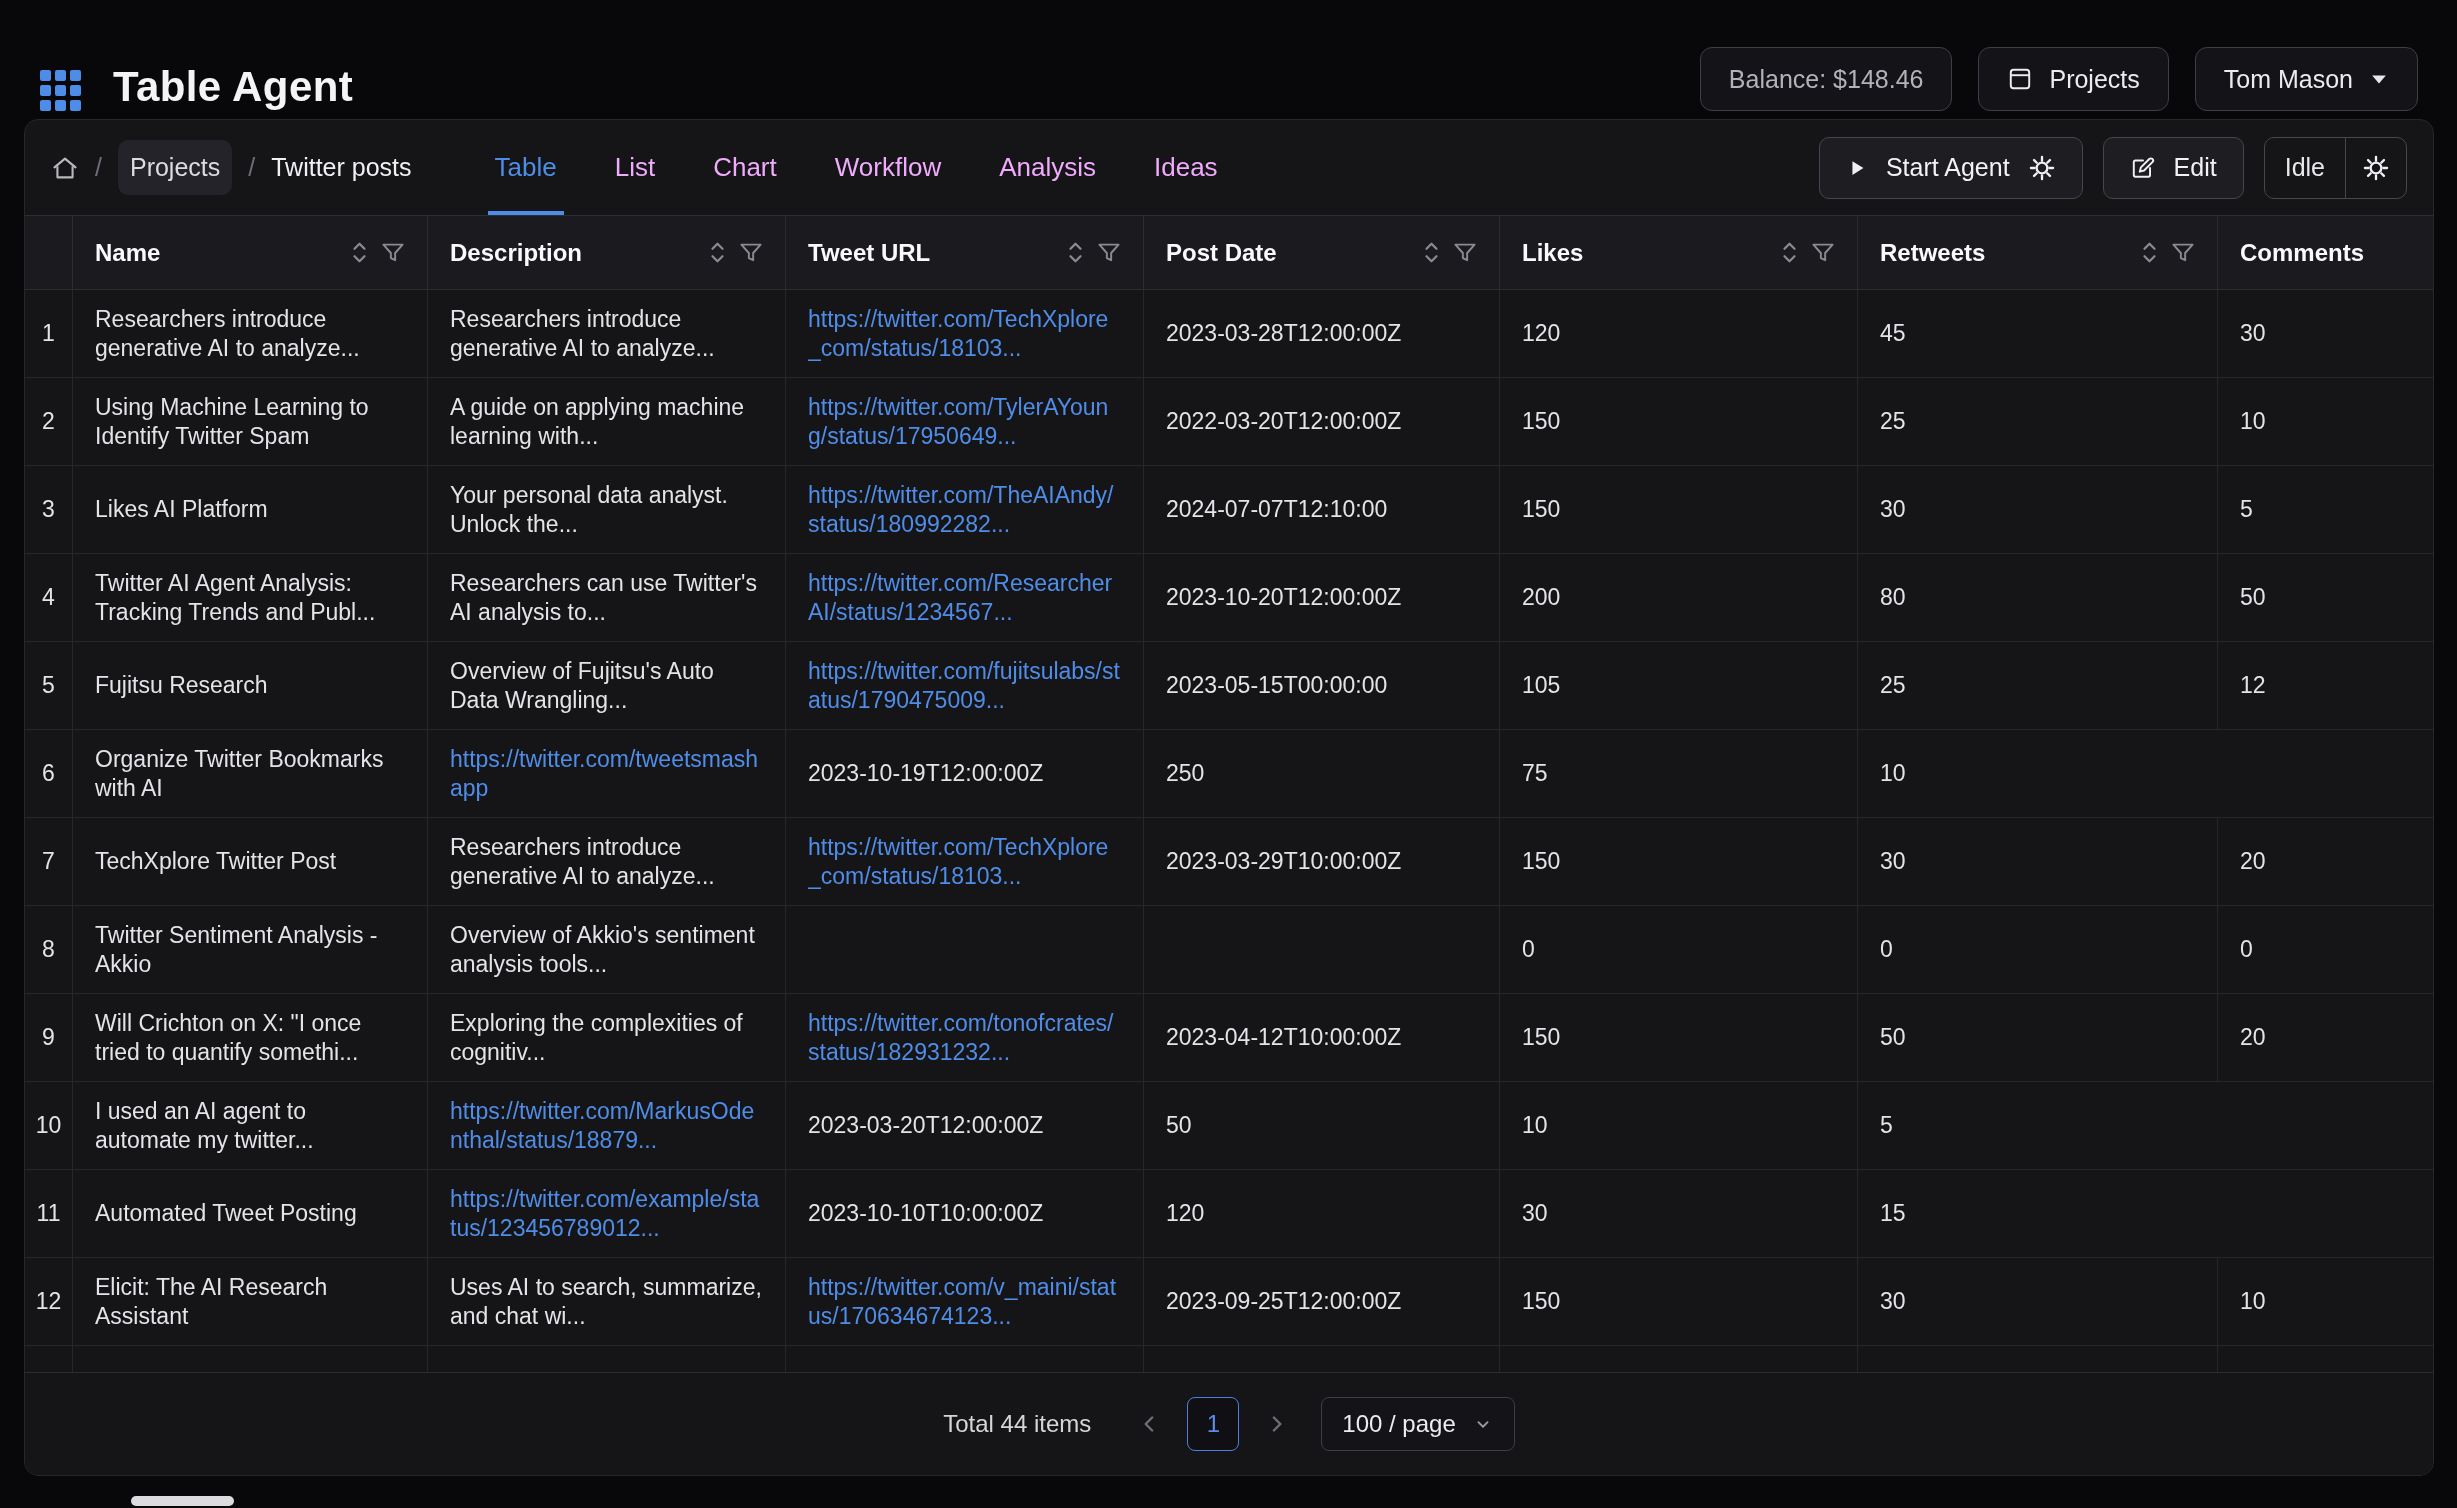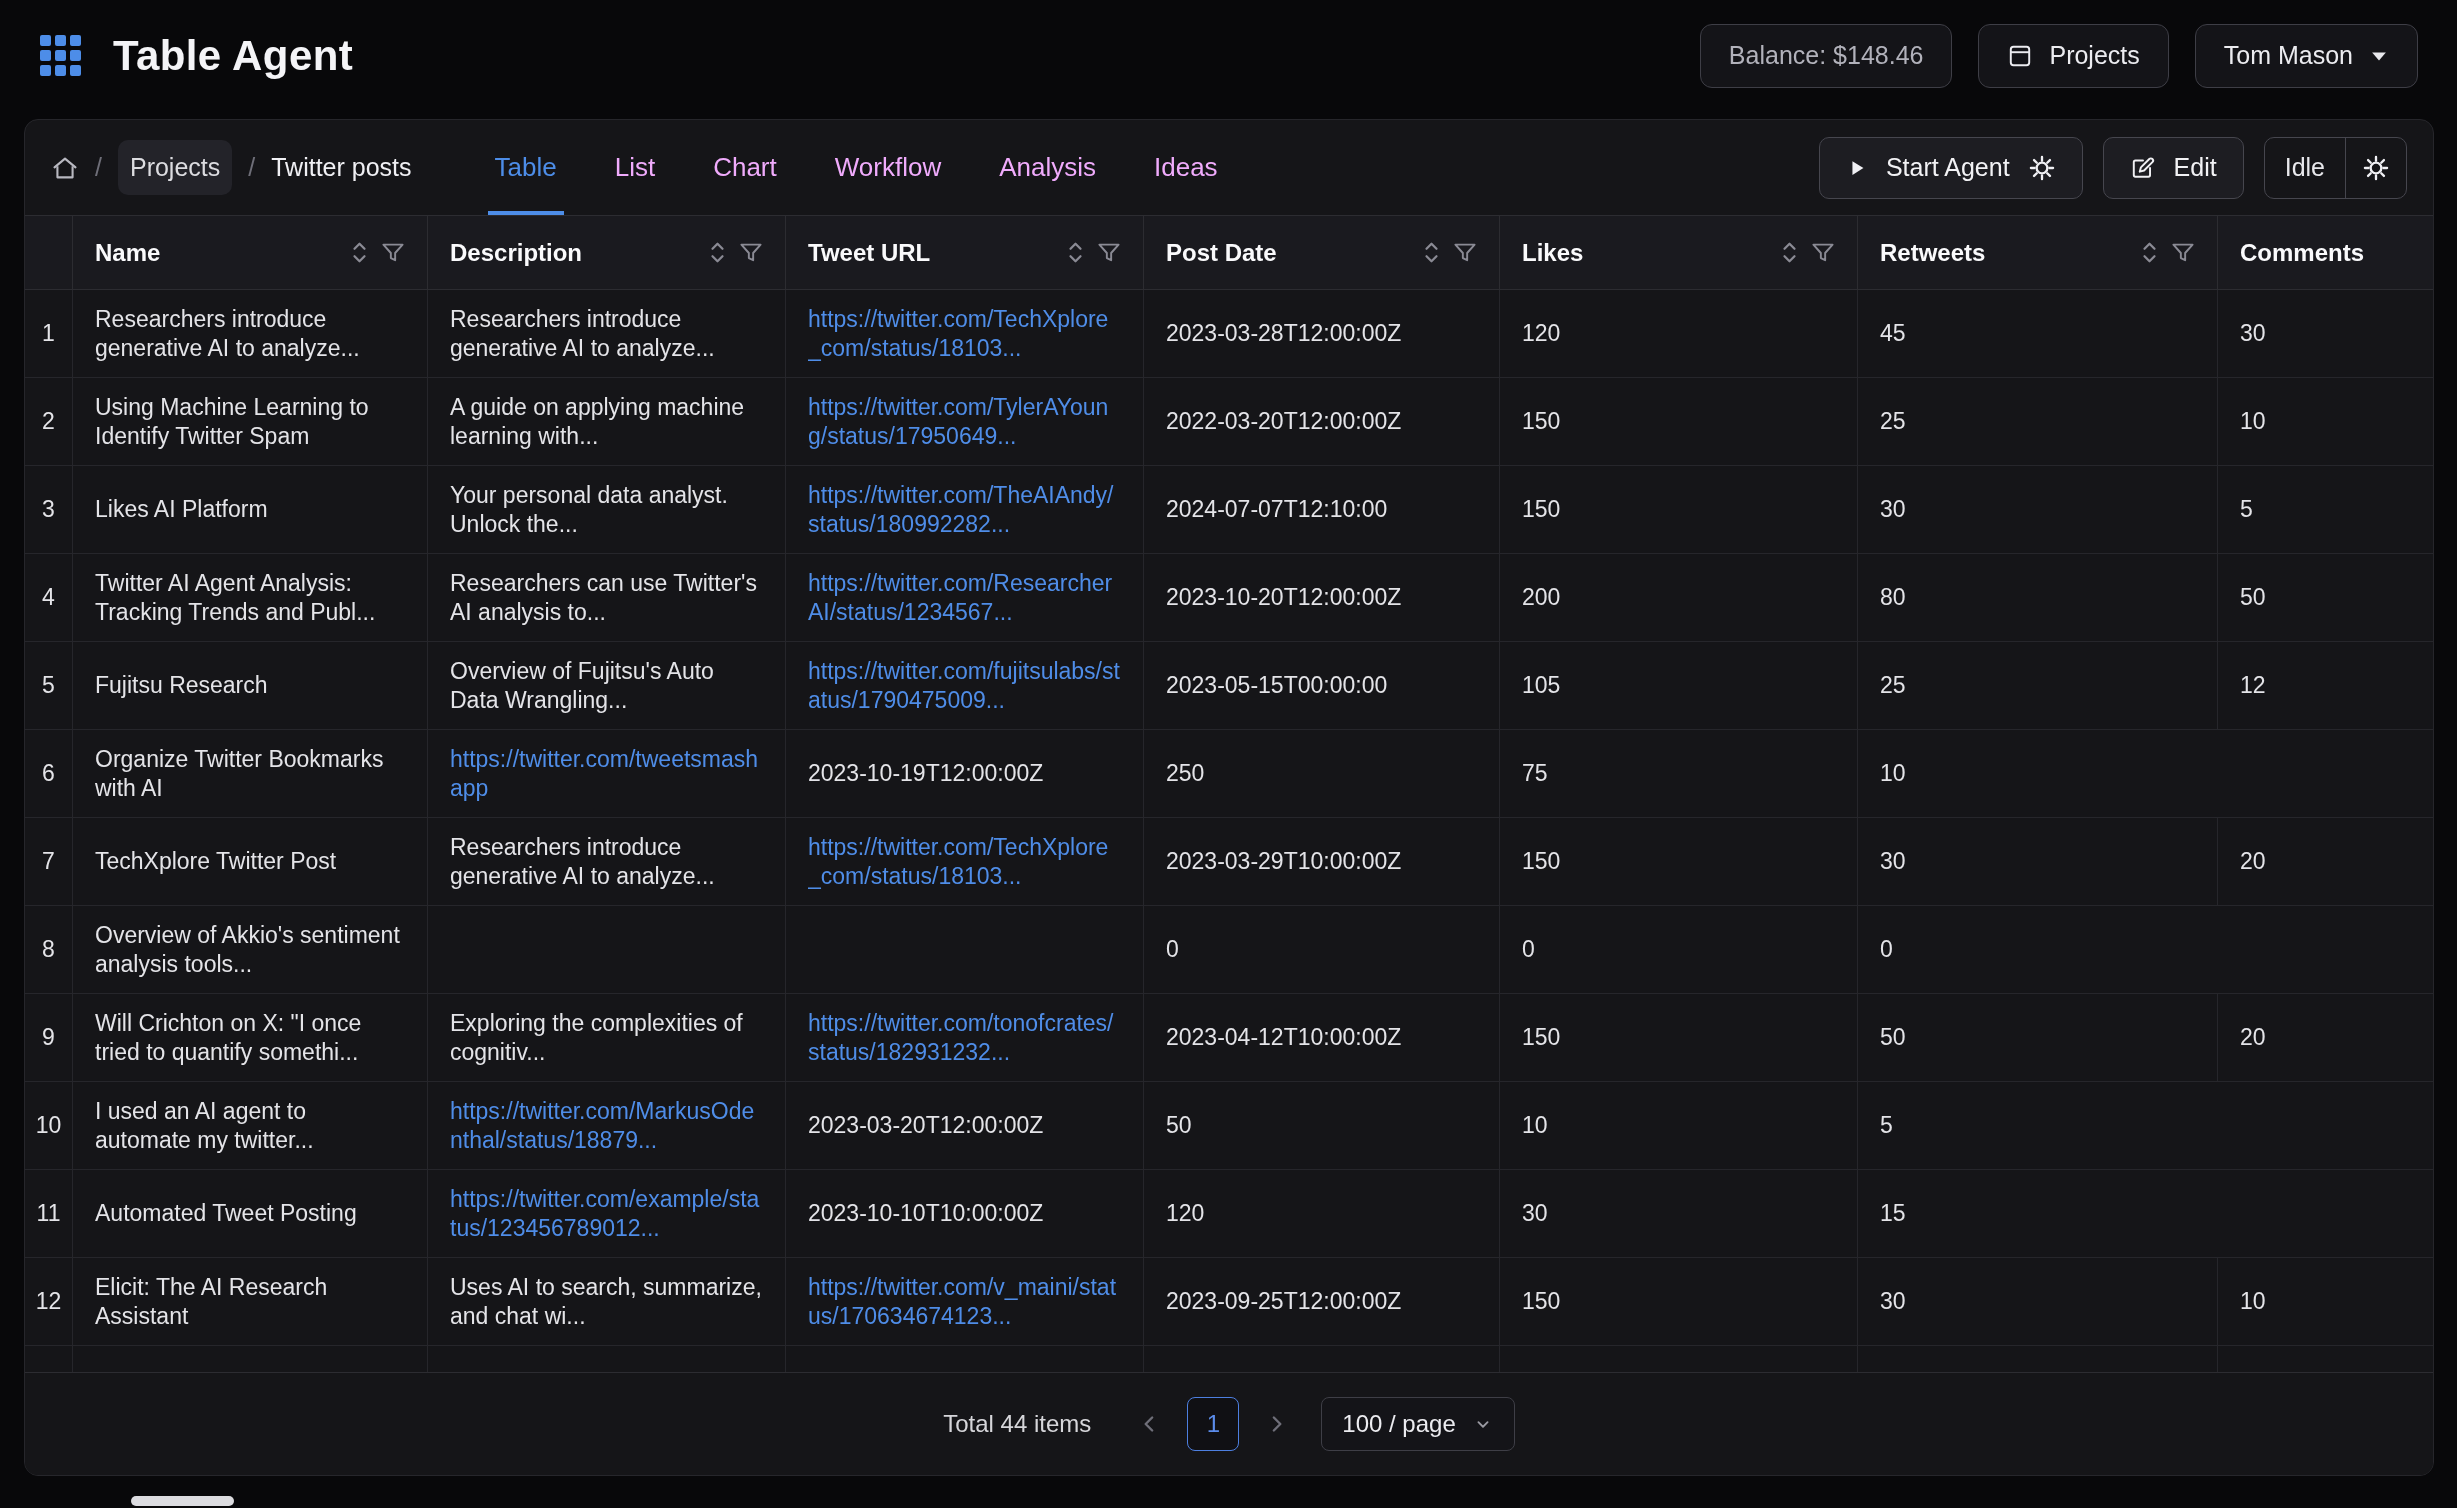--- a/index.html
+++ b/index.html
@@ -7,21 +7,21 @@
   body {
     background:#08080a;
     font-family:"Liberation Sans", sans-serif;
     color:#e8e8ec;
     overflow:hidden;
     position:relative;
   }
   svg { display:block; }
 
   
-  .topbar { height:111px; display:flex; align-items:center; padding:8px 40px; gap:26px; }
+  .topbar { height:111px; display:flex; align-items:flex-end; padding:0 40px; gap:26px; }
   .logo { display:grid; grid-template-columns:repeat(3,11px); grid-gap:4px; }
   .logo i { width:11px; height:11px; background:#4d8de8; border-radius:2px; display:block; }
   .app-title { font-size:42px; font-weight:700; letter-spacing:0.4px; color:#f4f4f7; margin-left:6px; }
   .topbar-spacer { flex:1; }
   .tb-btn {
     height:64px; background:#141418; border:1px solid #3e3e46; border-radius:12px;
     display:flex; align-items:center; gap:16px; padding:0 28px; font-size:25px;
     color:#ececf0; cursor:pointer; white-space:nowrap;
   }
   .tb-btn.balance { color:#b2b2bb; }
@@ -427,20 +427,23 @@
     <div class="td">
               <a>https://twitter.com/TechXplore_com/status/18103...</a>
             </div>
     <div class="td">2023-03-29T10:00:00Z</div>
     <div class="td">150</div>
     <div class="td">30</div>
     <div class="td">20</div>
   </div>
           <div class="tr">
     <div class="td td-num">8</div>
+    <div class="td">
+              <span class="cell-text">Twitter Sentiment Analysis - Akkio</span>
+            </div>
     <div class="td">
               <span class="cell-text">Overview of Akkio's sentiment analysis tools...</span>
             </div>
     <div class="td">
               <a></a>
             </div>
     <div class="td"></div>
     <div class="td">0</div>
     <div class="td">0</div>
     <div class="td">0</div>

